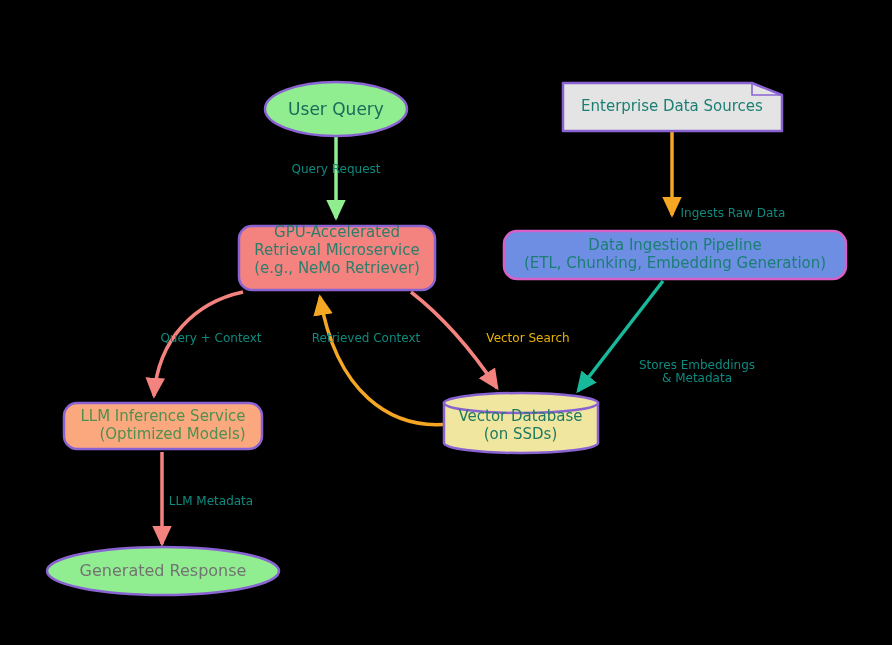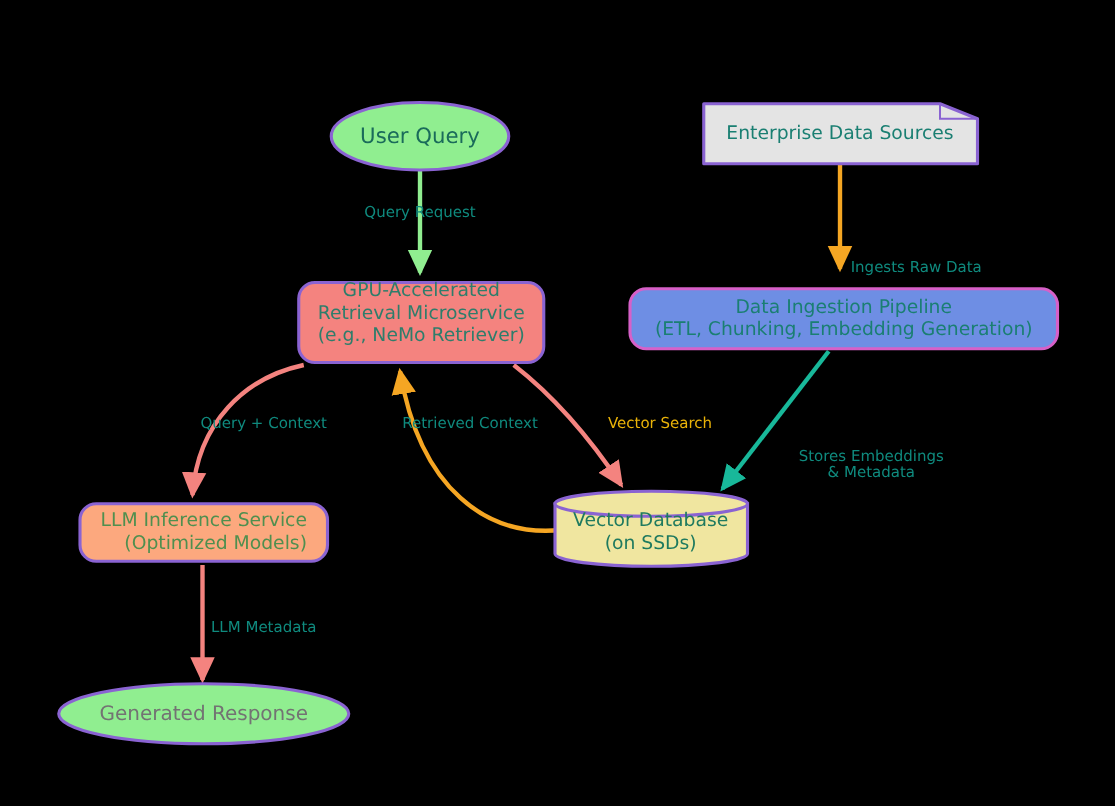--- a/index.html
+++ b/index.html
@@ -135,20 +135,20 @@
 (on SSDs)</div>
 
 <div class="node-label" style="left:47px; top:547px; width:232px; height:48px; font-size:16px; color:#737373;">Generated Response</div>
 
 <div class="edge-label" style="left:336px; top:170px; transform:translate(-50%,-50%); font-size:12px; color:#0f8a7e;">Query Request</div>
 
 <div class="edge-label" style="left:733px; top:170px; transform:translate(-50%,-50%); font-size:12px; color:#0f8a7e;margin-top:44px;">Ingests Raw Data</div>
 
 <div class="edge-label" style="left:528px; top:339px; transform:translate(-50%,-50%); font-size:12px; color:#eab308;">Vector Search</div>
 
-<div class="edge-label" style="left:376px; top:339px; transform:translate(-50%,-50%); font-size:12px; color:#0f8a7e;">Retrieved Context</div>
+<div class="edge-label" style="left:366px; top:339px; transform:translate(-50%,-50%); font-size:12px; color:#0f8a7e;">Retrieved Context</div>
 
 <div class="edge-label" style="left:211px; top:339px; transform:translate(-50%,-50%); font-size:12px; color:#0f8a7e;">Query + Context</div>
 
 <div class="edge-label" style="left:697px; top:340px; transform:translate(-50%,-50%); font-size:12px; color:#0f8a7e; text-align:center;margin-top:32px;">Stores Embeddings
 &amp; Metadata</div>
 
 <div class="edge-label" style="left:211px; top:502px; transform:translate(-50%,-50%); font-size:12px; color:#0f8a7e;">LLM Metadata</div>
 
 </body></html>

